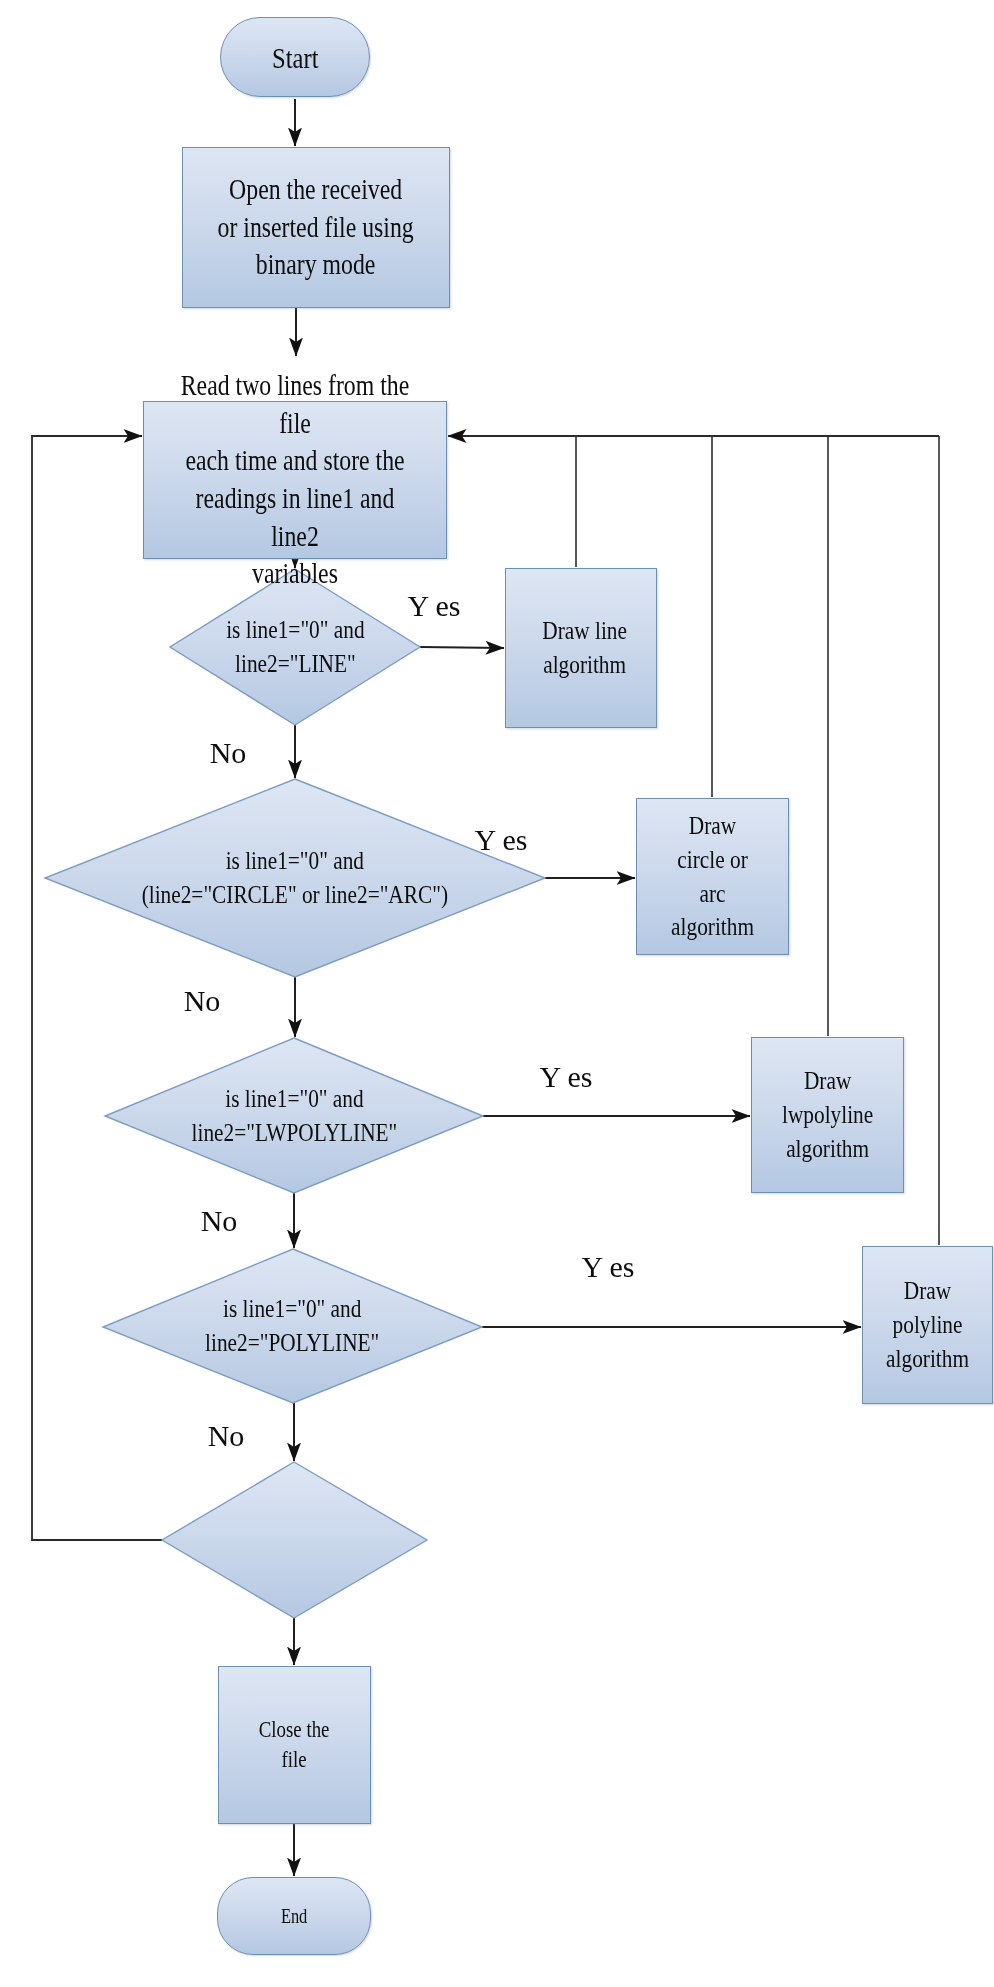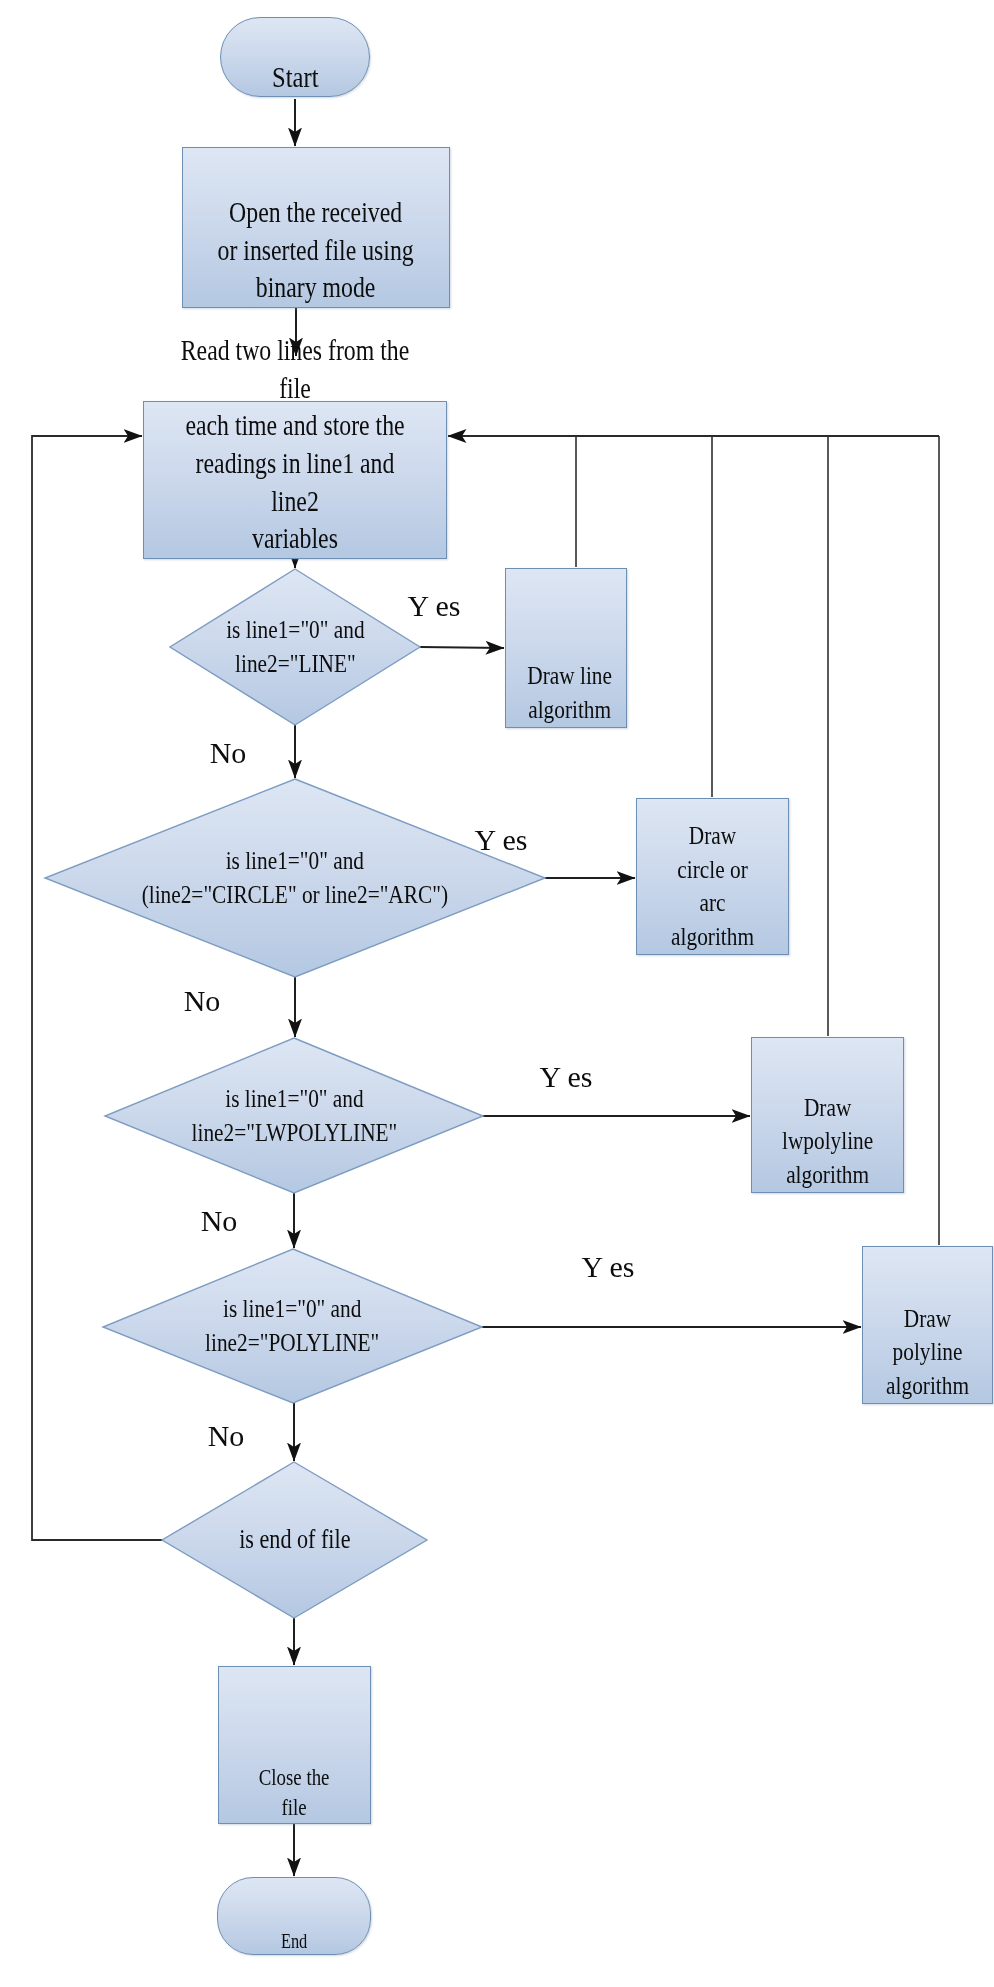--- a/index.html
+++ b/index.html
@@ -2,21 +2,21 @@
 <html><head>
 <meta charset="utf-8">
 <style>
   html,body{margin:0;padding:0;background:#ffffff;}
   .canvas{
     position:relative;width:994px;height:1987px;background:#ffffff;overflow:hidden;
     font-family:"Liberation Serif", serif;color:#0d0d0d;
   }
   .layer{position:absolute;left:0;top:0;}
   .node{
-    position:absolute;display:flex;align-items:flex-end;justify-content:center;
+    position:absolute;display:flex;align-items:center;justify-content:center;
     background:linear-gradient(180deg,#dde6f3 0%,#cdd9ec 45%,#b4c8e2 100%);
     border:1.6px solid #6d8fb4;box-sizing:border-box;text-align:center;
     box-shadow:1px 1px 2px rgba(120,140,170,0.35);
   }
   .terminator{border-radius:40px;}
   .ntext{
     white-space:pre-line;line-height:1.3;transform:scaleX(0.82);transform-origin:center;
     text-align:center;display:block;
   }
   .dtext{
@@ -91,21 +91,21 @@
 binary mode</span>
   </div>
 
   <div class="node" style="left:143px;top:357px;width:304px;height:158px;font-size:29px;margin-top:44px;">
     <span class="ntext">Read two lines from the file
 each time and store the
 readings in line1 and line2
 variables</span>
   </div>
 
-  <div class="node" style="left:505px;top:568px;width:122px;height:160px;font-size:26px;padding-left:8px;">
+  <div class="node" style="left:505px;top:568px;width:152px;height:160px;font-size:26px;padding-left:8px;">
     <span class="ntext">Draw line
 algorithm</span>
   </div>
 
   <div class="node" style="left:636px;top:798px;width:153px;height:157px;font-size:26px;">
     <span class="ntext">Draw
 circle or
 arc
 algorithm</span>
   </div>
@@ -144,23 +144,20 @@
   <div class="dtext" style="left:105px;top:1038px;width:378px;height:155px;font-size:26px;">
     <span class="ntext">is line1="0" and
 line2="LWPOLYLINE"</span>
   </div>
 
   <div class="dtext" style="left:103px;top:1249px;width:379px;height:154px;font-size:26px;">
     <span class="ntext">is line1="0" and
 line2="POLYLINE"</span>
   </div>
 
-  <div class="dtext" style="left:162px;top:1462px;width:265px;height:156px;font-size:27px;">
-    <span class="ntext">is end of file</span>
-  </div>
 
   <div class="elabel" style="left:434px;top:606px;">Y es</div>
   <div class="elabel" style="left:228px;top:753px;">No</div>
   <div class="elabel" style="left:501px;top:840px;">Y es</div>
   <div class="elabel" style="left:202px;top:1001px;">No</div>
   <div class="elabel" style="left:566px;top:1077px;">Y es</div>
   <div class="elabel" style="left:219px;top:1221px;">No</div>
   <div class="elabel" style="left:608px;top:1267px;">Y es</div>
   <div class="elabel" style="left:226px;top:1436px;">No</div>
 

